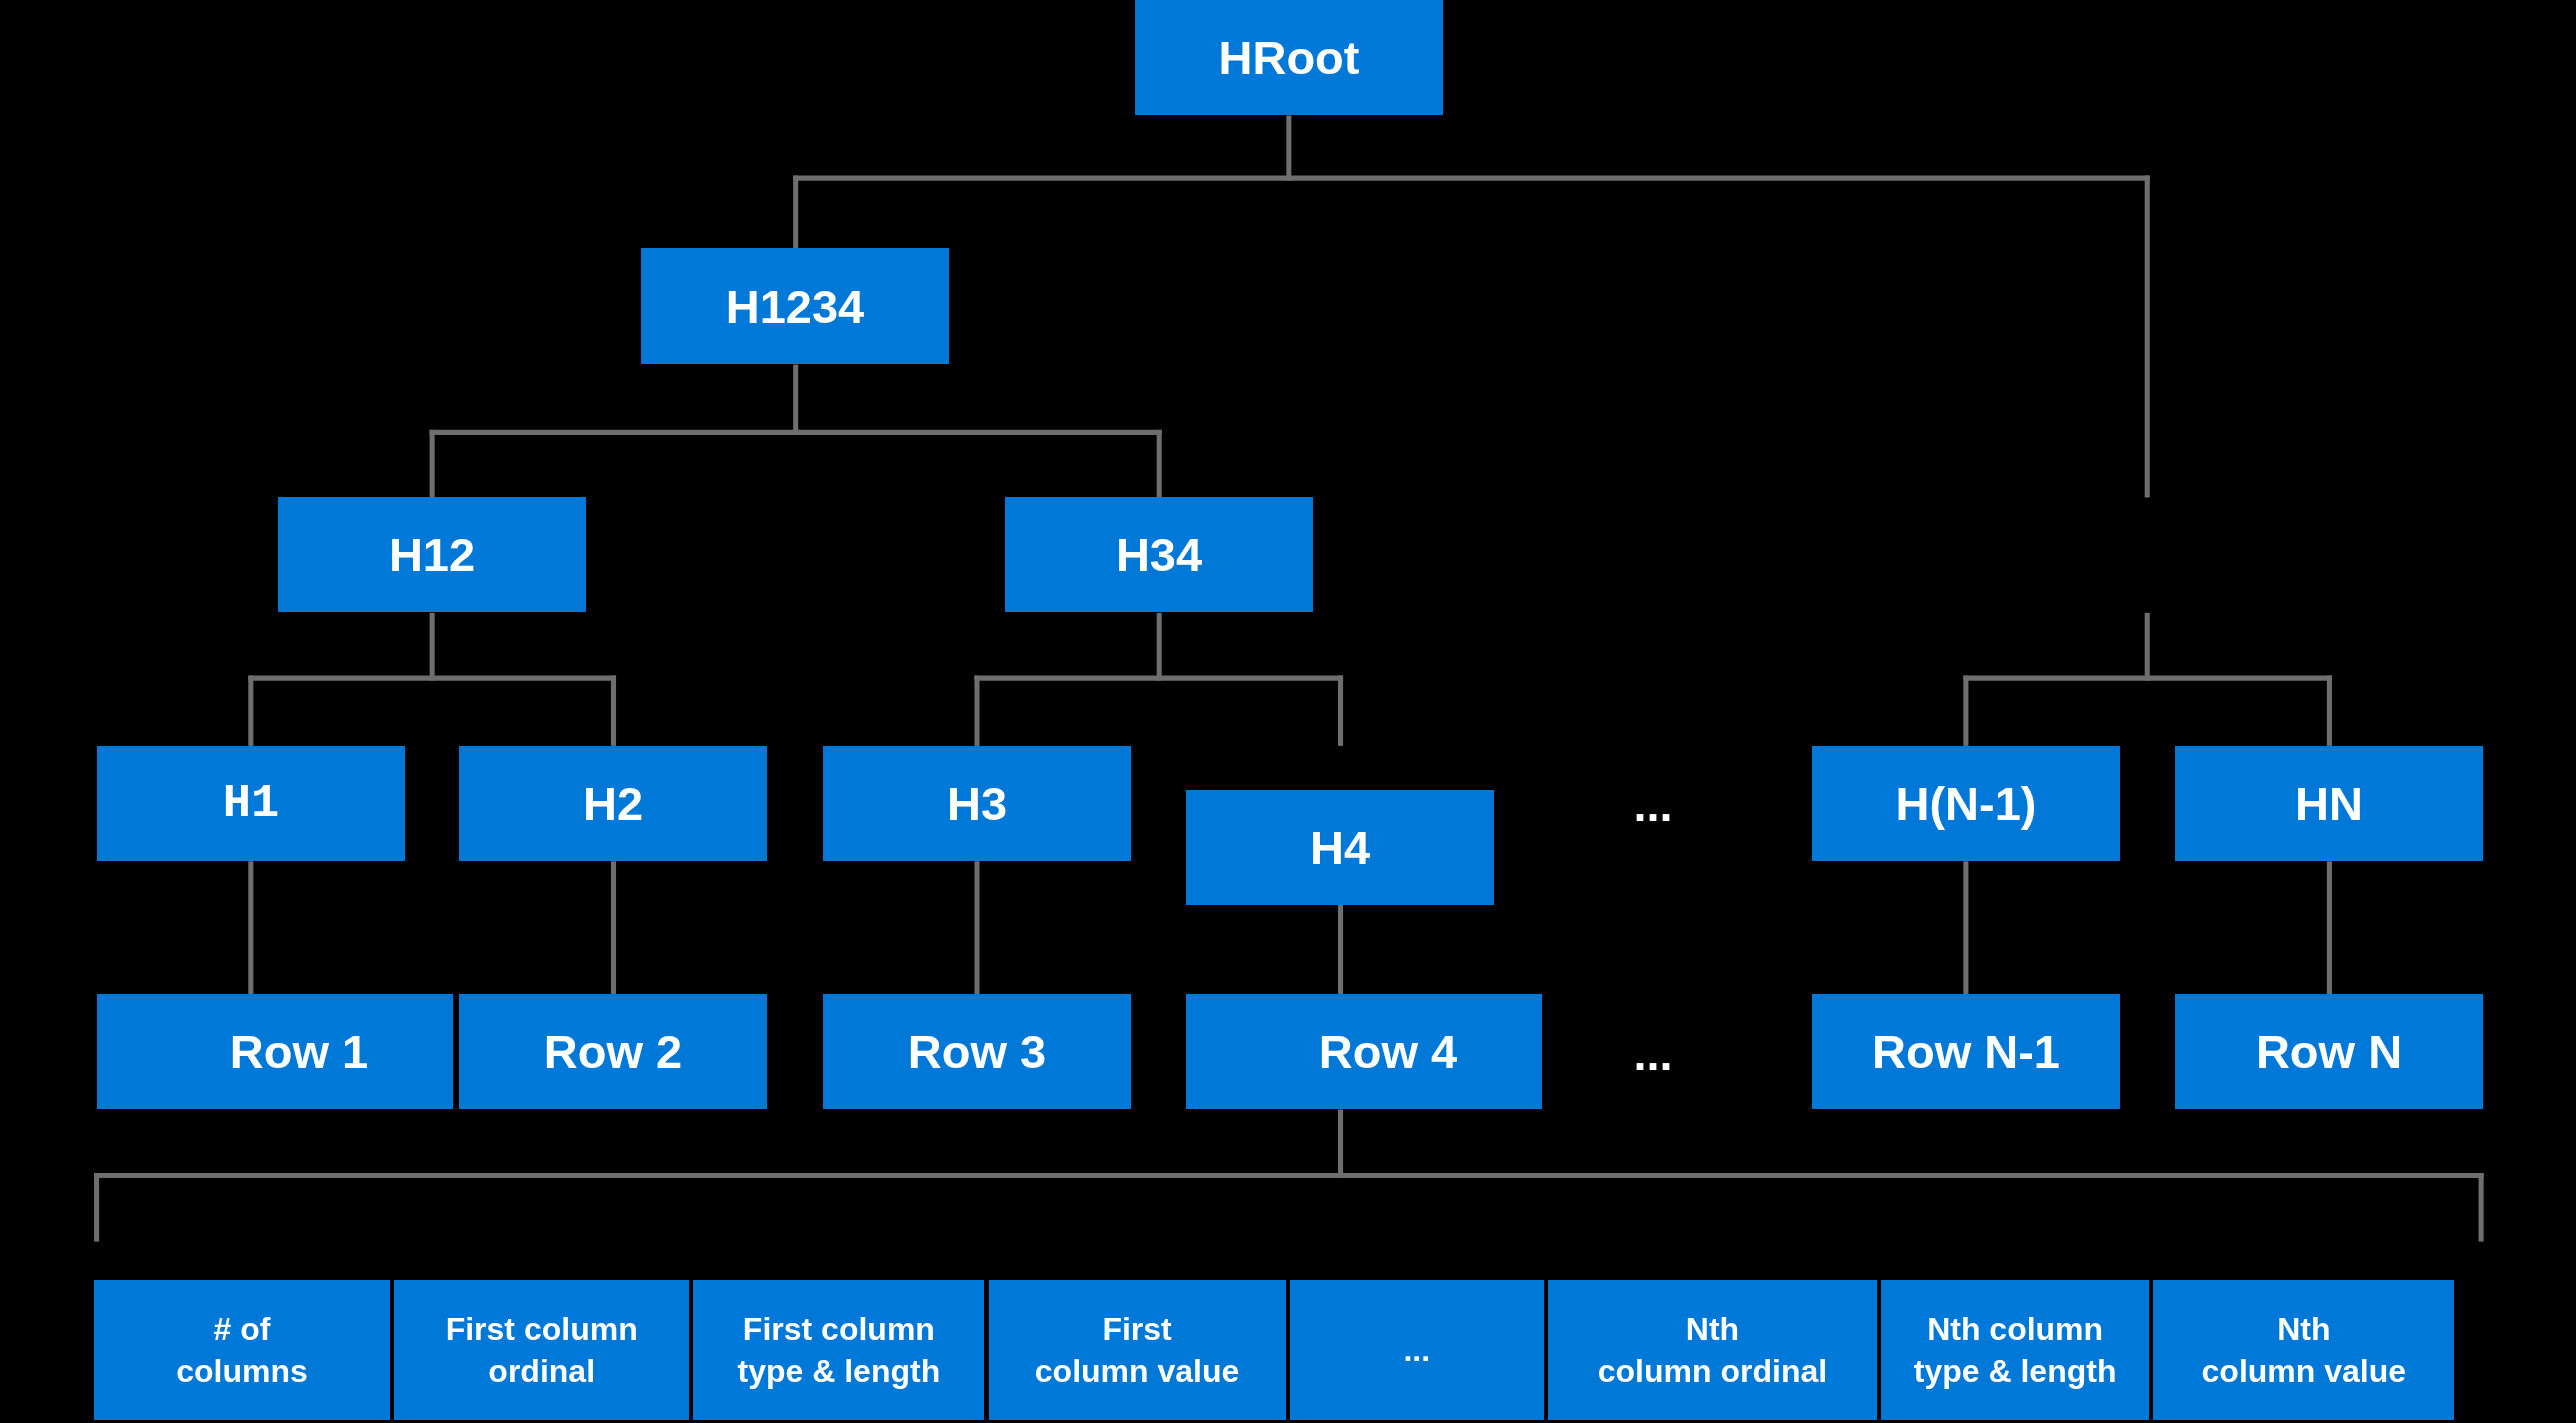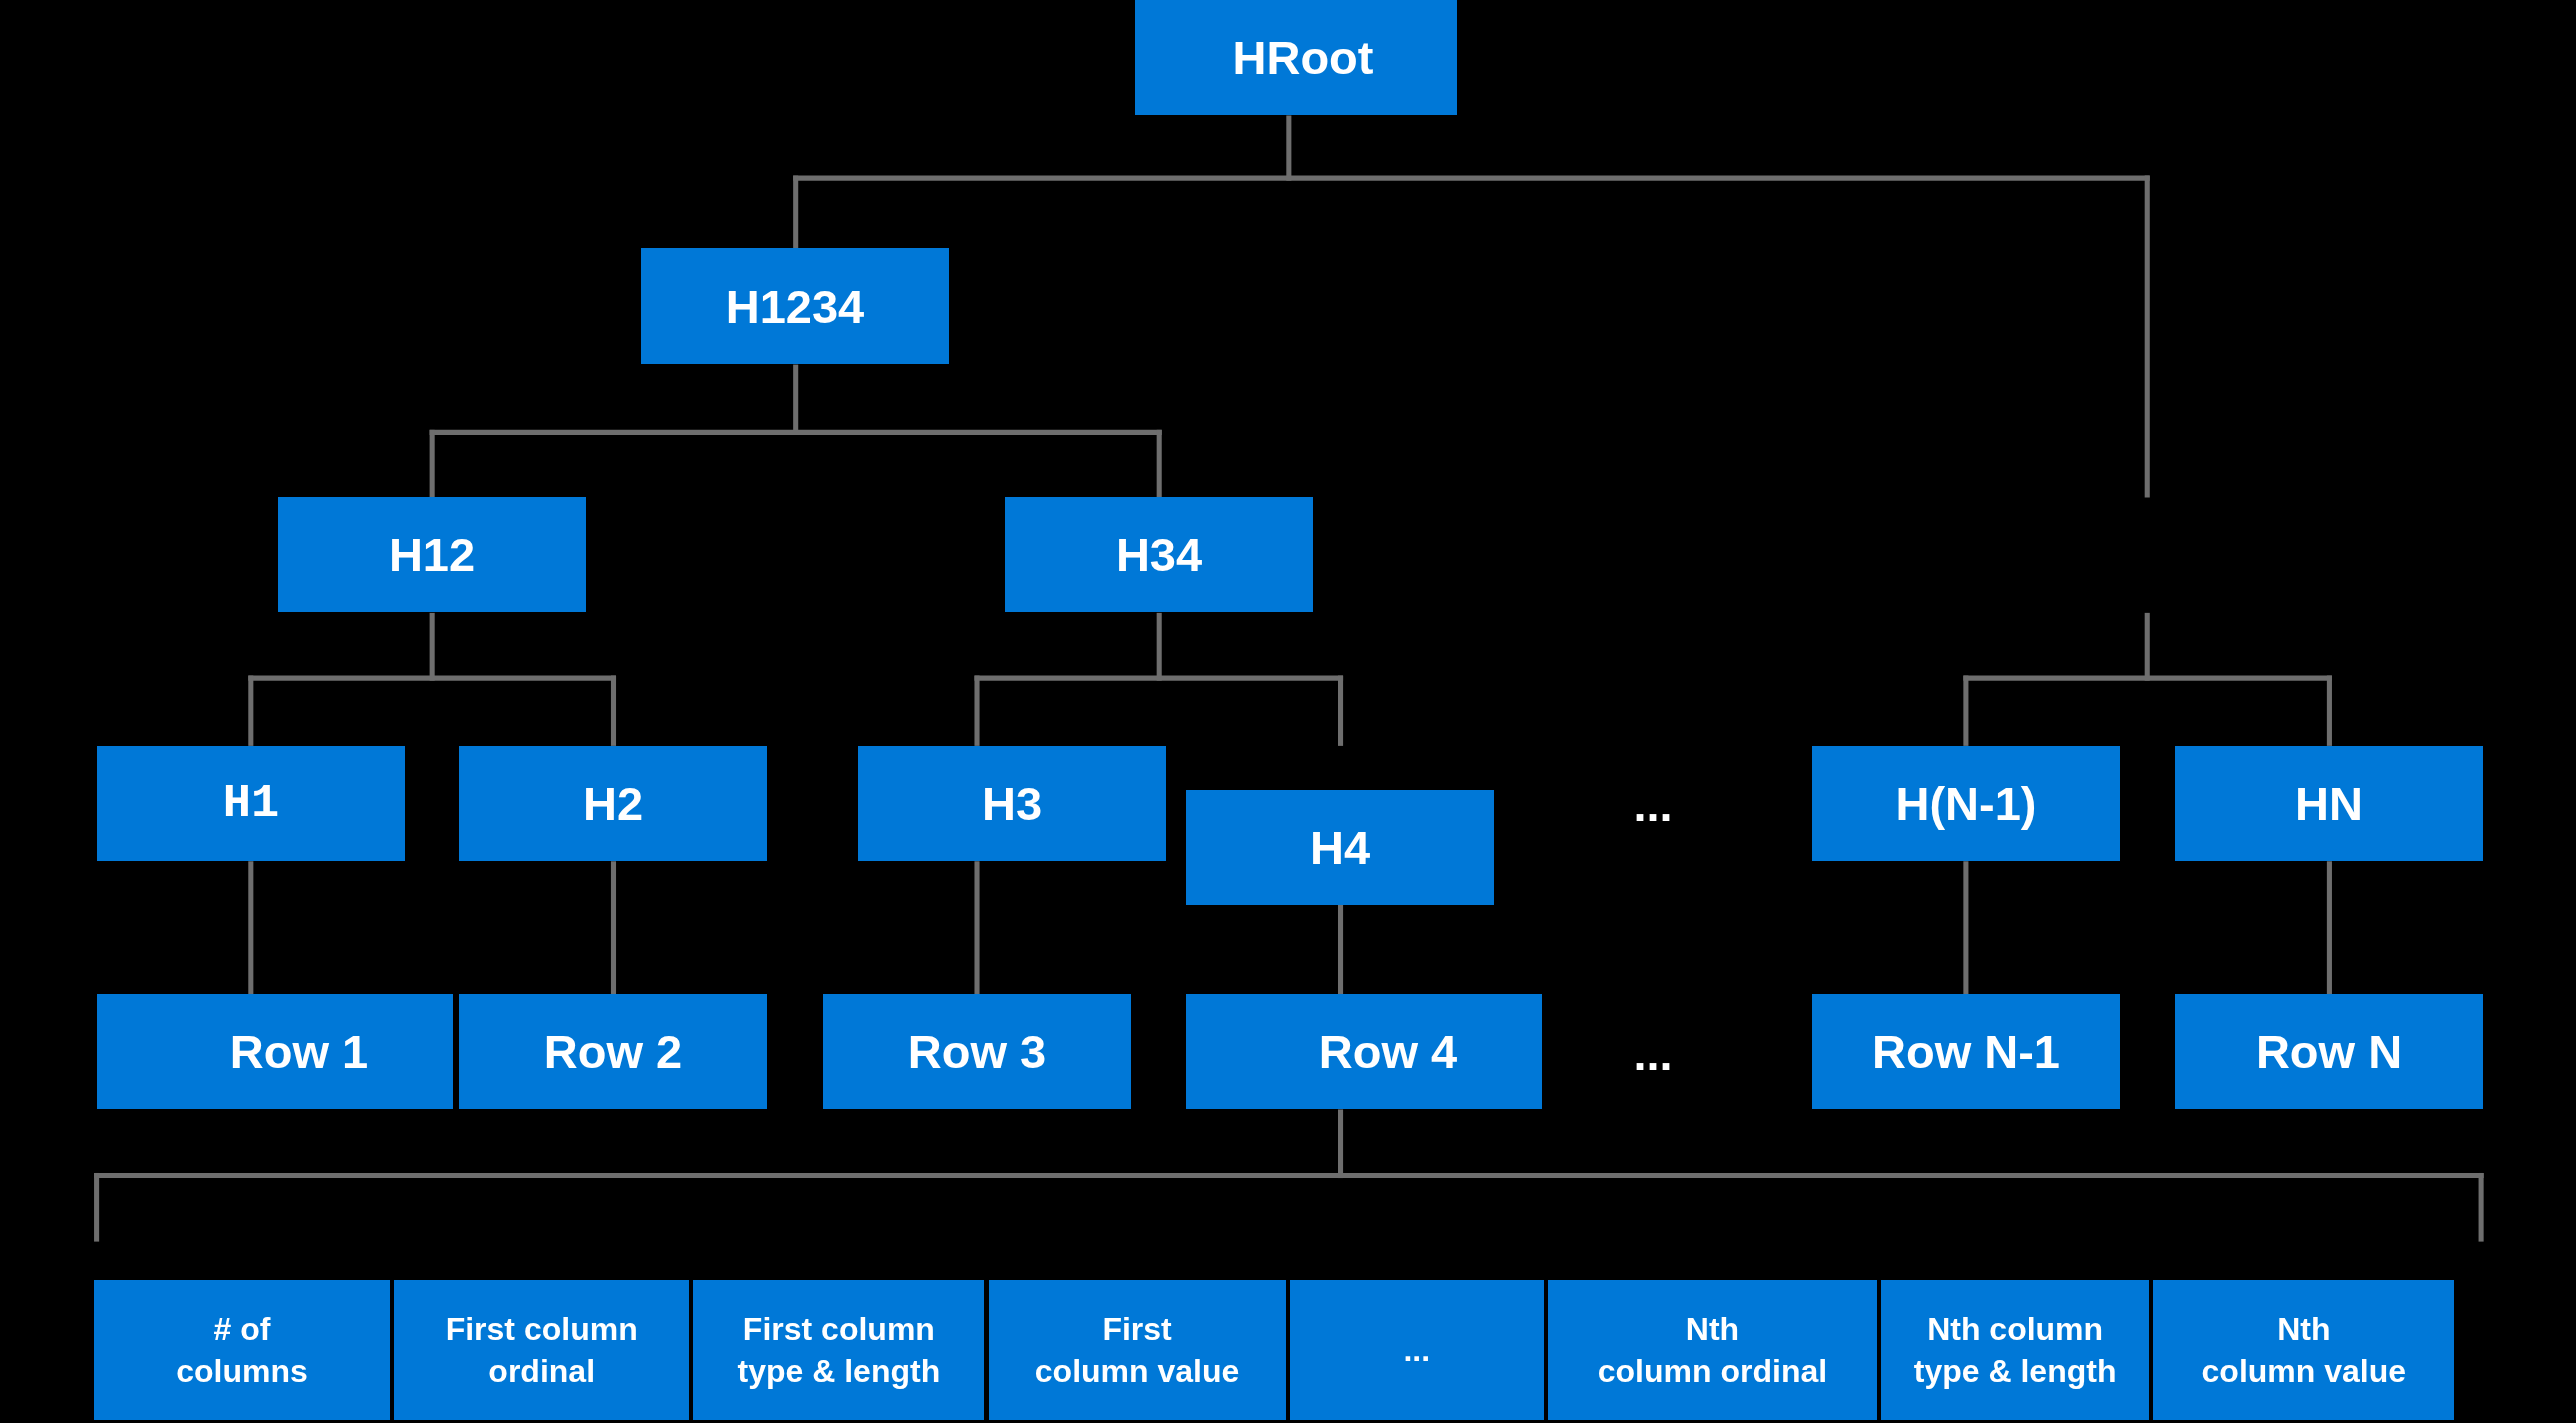--- a/index.html
+++ b/index.html
@@ -20,28 +20,28 @@
   #connectors line{stroke:var(--line);stroke-width:6;}
   .node{
     position:absolute;
     width:308px;height:115px;
     background:var(--blue);
     color:var(--txt);
     display:flex;align-items:center;justify-content:center;
     font-size:47px;font-weight:700;
     white-space:nowrap;
   }
-  .n-hroot{left:1135px;top:0;padding-left:14px;}
+  .n-hroot{left:1135px;top:0;}
   .n-h1234{left:641px;top:248px;height:116px;}
   .n-h12{left:278px;top:497px;}
   .n-h34{left:1005px;top:497px;}
   .n-hn1n{left:1993px;top:497px;}
   .n-h1{left:97px;top:746px;font-family:Liberation Mono, monospace;}
   .n-h2{left:459px;top:746px;}
-  .n-h3{left:858px;top:746px;}
+  .n-h3{left:823px;top:746px;}
   .n-h4{left:1186px;top:746px;margin-top:44px;}
   .n-hn1{left:1812px;top:746px;}
   .n-hn{left:2175px;top:746px;}
   .n-row1{left:97px;top:994px;padding-left:48px;}
   .n-row2{left:459px;top:994px;}
   .n-row3{left:823px;top:994px;}
   .n-row4{left:1186px;top:994px;padding-left:48px;}
   .n-rown1{left:1812px;top:994px;}
   .n-rown{left:2175px;top:994px;}
   .dots{

